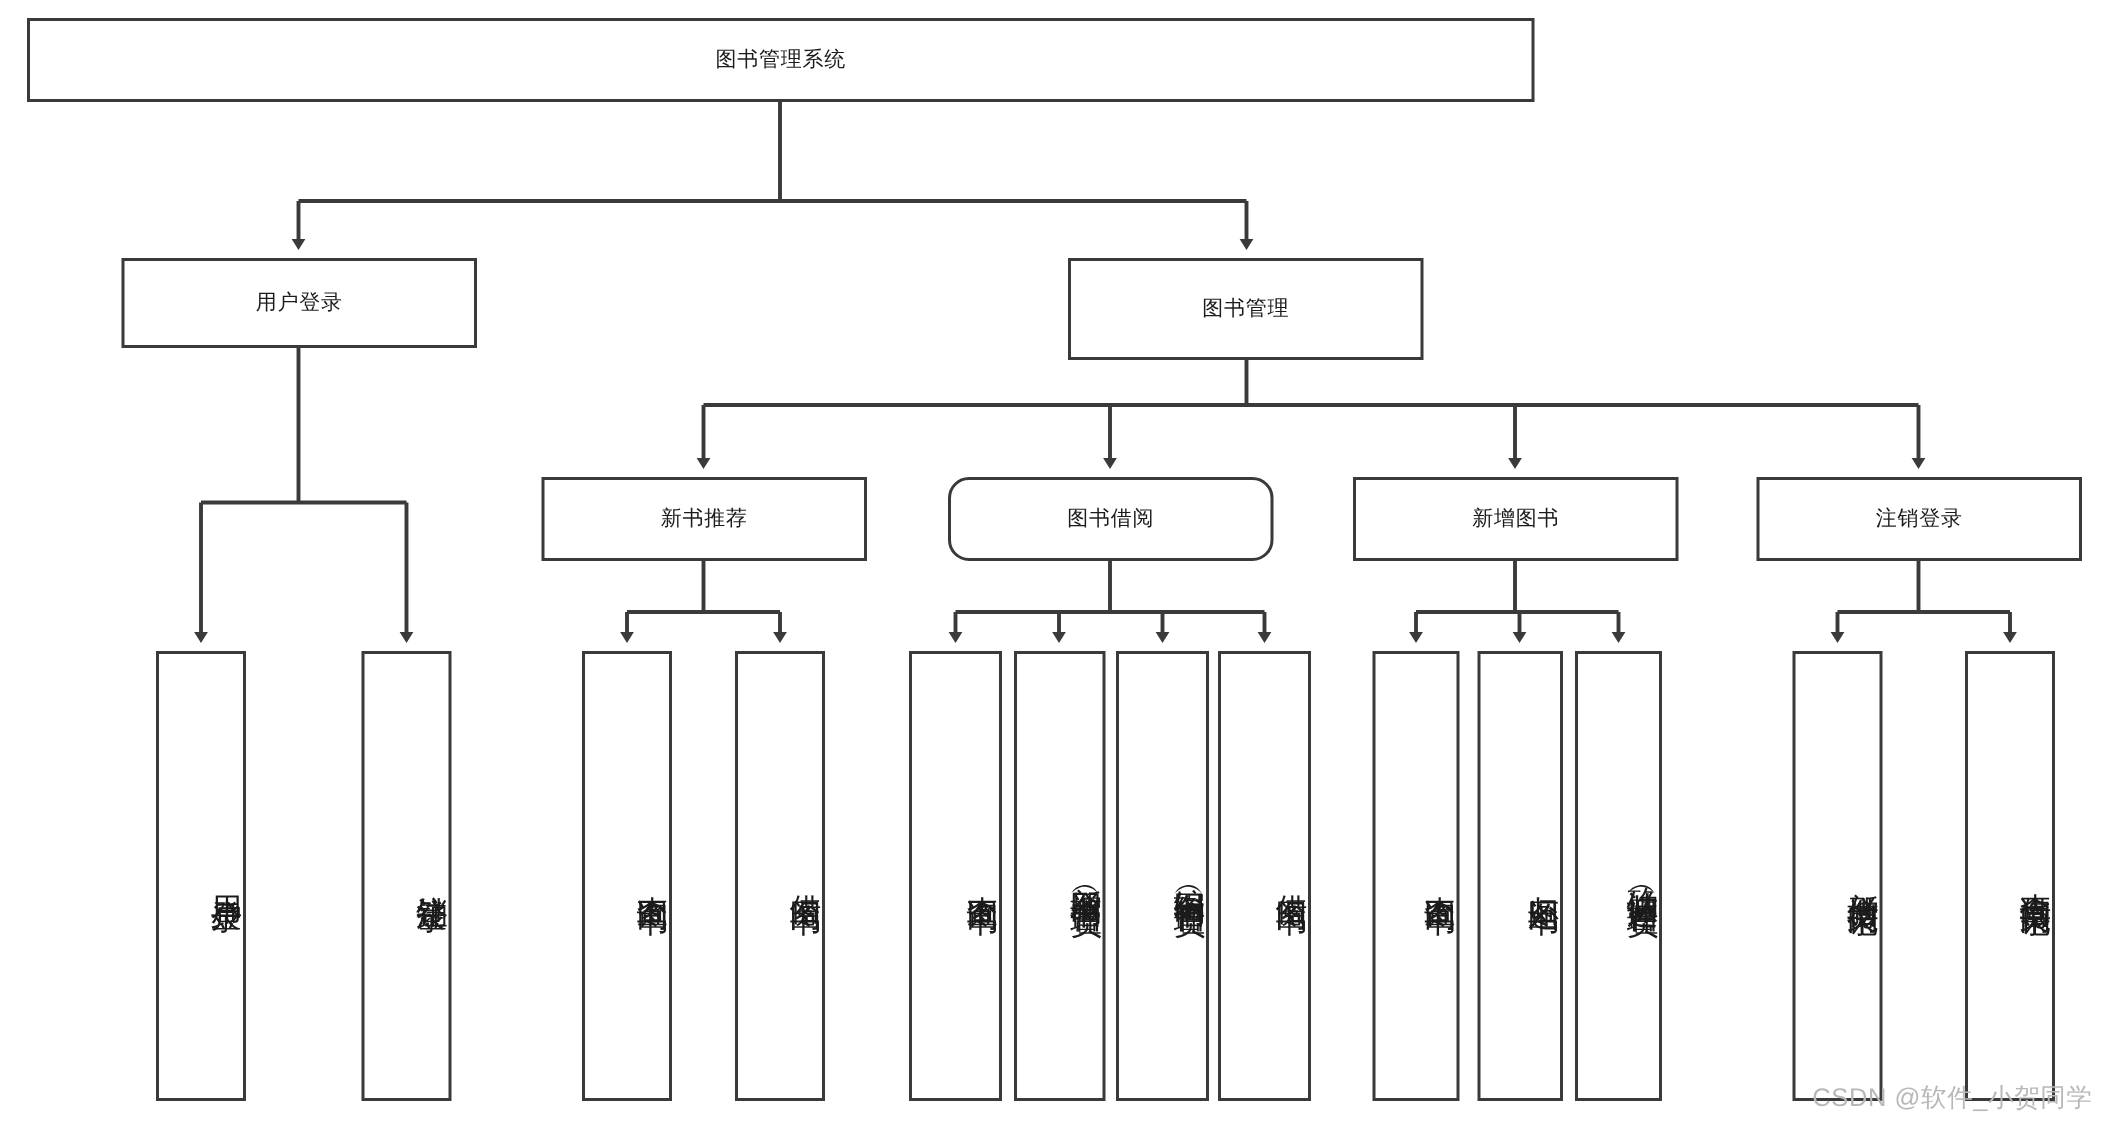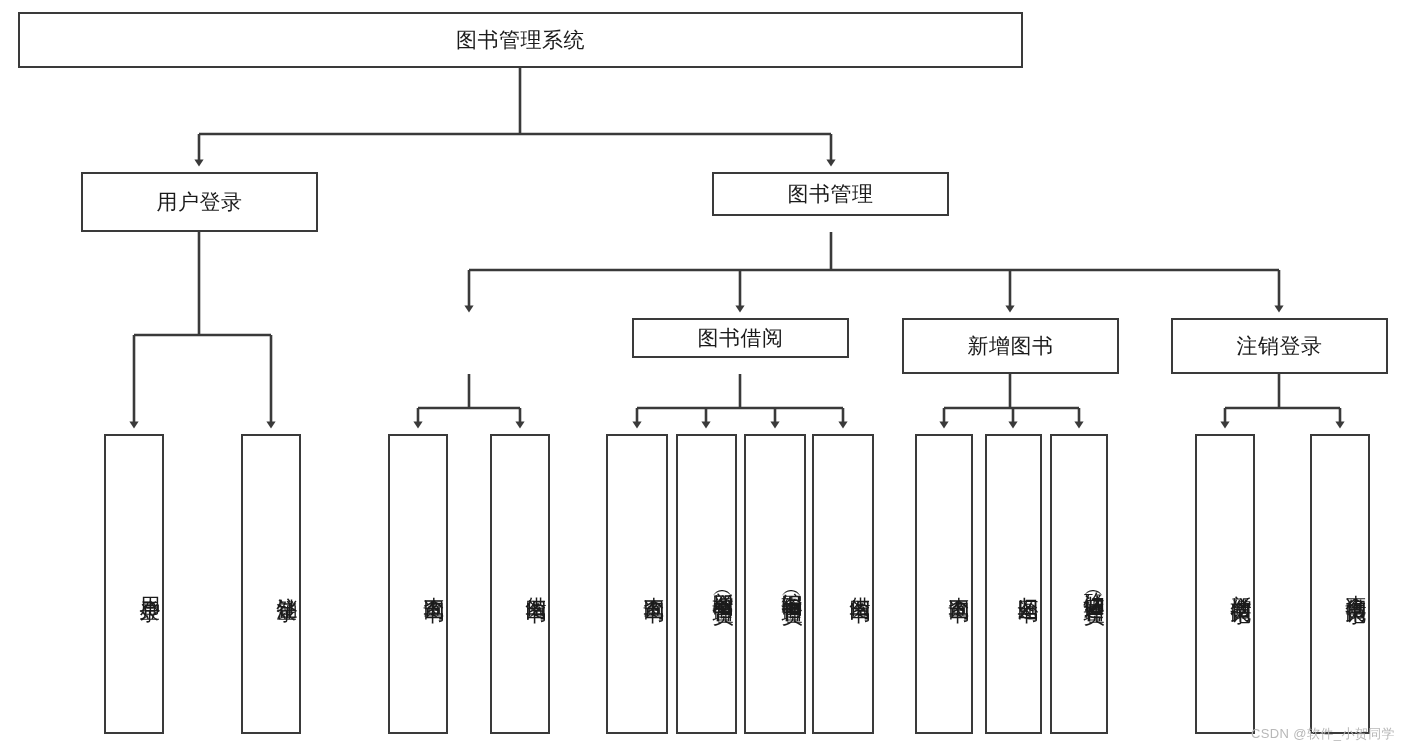--- a/index.html
+++ b/index.html
@@ -29,21 +29,21 @@
     position: absolute;
     box-sizing: border-box;
     background: #ffffff;
     border: 2px solid #3a3a3a;
     display: flex;
     align-items: center;
     justify-content: center;
     color: #1b1b1b;
   }
   .node.horiz {
-    font-size: 21px;
+    font-size: 14px;
     letter-spacing: 0.5px;
     line-height: 1.1;
   }
   .node.vert {
     writing-mode: vertical-rl;
     text-orientation: upright;
     font-size: 21px;
     line-height: 1.18;
     letter-spacing: 2px;
     padding: 6px 0;
@@ -53,21 +53,21 @@
   .node.vert .vlabel {
     writing-mode: vertical-rl;
     text-orientation: upright;
     display: block;
     text-align: center;
   }
   #watermark {
     position: absolute;
     right: 10px;
     bottom: 4px;
-    font-size: 13px;
+    font-size: 17px;
     color: #b8b8b8;
     letter-spacing: 0.4px;
     white-space: nowrap;
     user-select: none;
   }
 </style>
 </head>
 <body>
 
 <div id="canvas">
@@ -122,25 +122,28 @@
     </g>
   </svg>
 
   <div class="node horiz" style="left:18px; top:12px; width:1005px; height:56px;">
     <span>图书管理系统</span>
   </div>
 
   <div class="node horiz" style="left:81px; top:172px; width:237px; height:60px;">
     <span>用户登录</span>
   </div>
-  <div class="node horiz" style="left:712px; top:172px; width:237px; height:44px;">
+  <div class="node horiz" style="left:712px; top:172px; width:237px; height:68px;">
     <span>图书管理</span>
   </div>
 
-  <div class="node horiz" style="left:632px; top:318px; width:217px; height:40px;">
+  <div class="node horiz" style="left:361px; top:318px; width:217px; height:56px;">
+    <span>新书推荐</span>
+  </div>
+  <div class="node horiz" style="left:632px; top:318px; width:217px; height:56px;border-radius:14px;">
     <span>图书借阅</span>
   </div>
   <div class="node horiz" style="left:902px; top:318px; width:217px; height:56px;">
     <span>新增图书</span>
   </div>
   <div class="node horiz" style="left:1171px; top:318px; width:217px; height:56px;">
     <span>注销登录</span>
   </div>
 
   <div class="node vert" style="left:104px; top:434px; width:60px; height:300px;">

